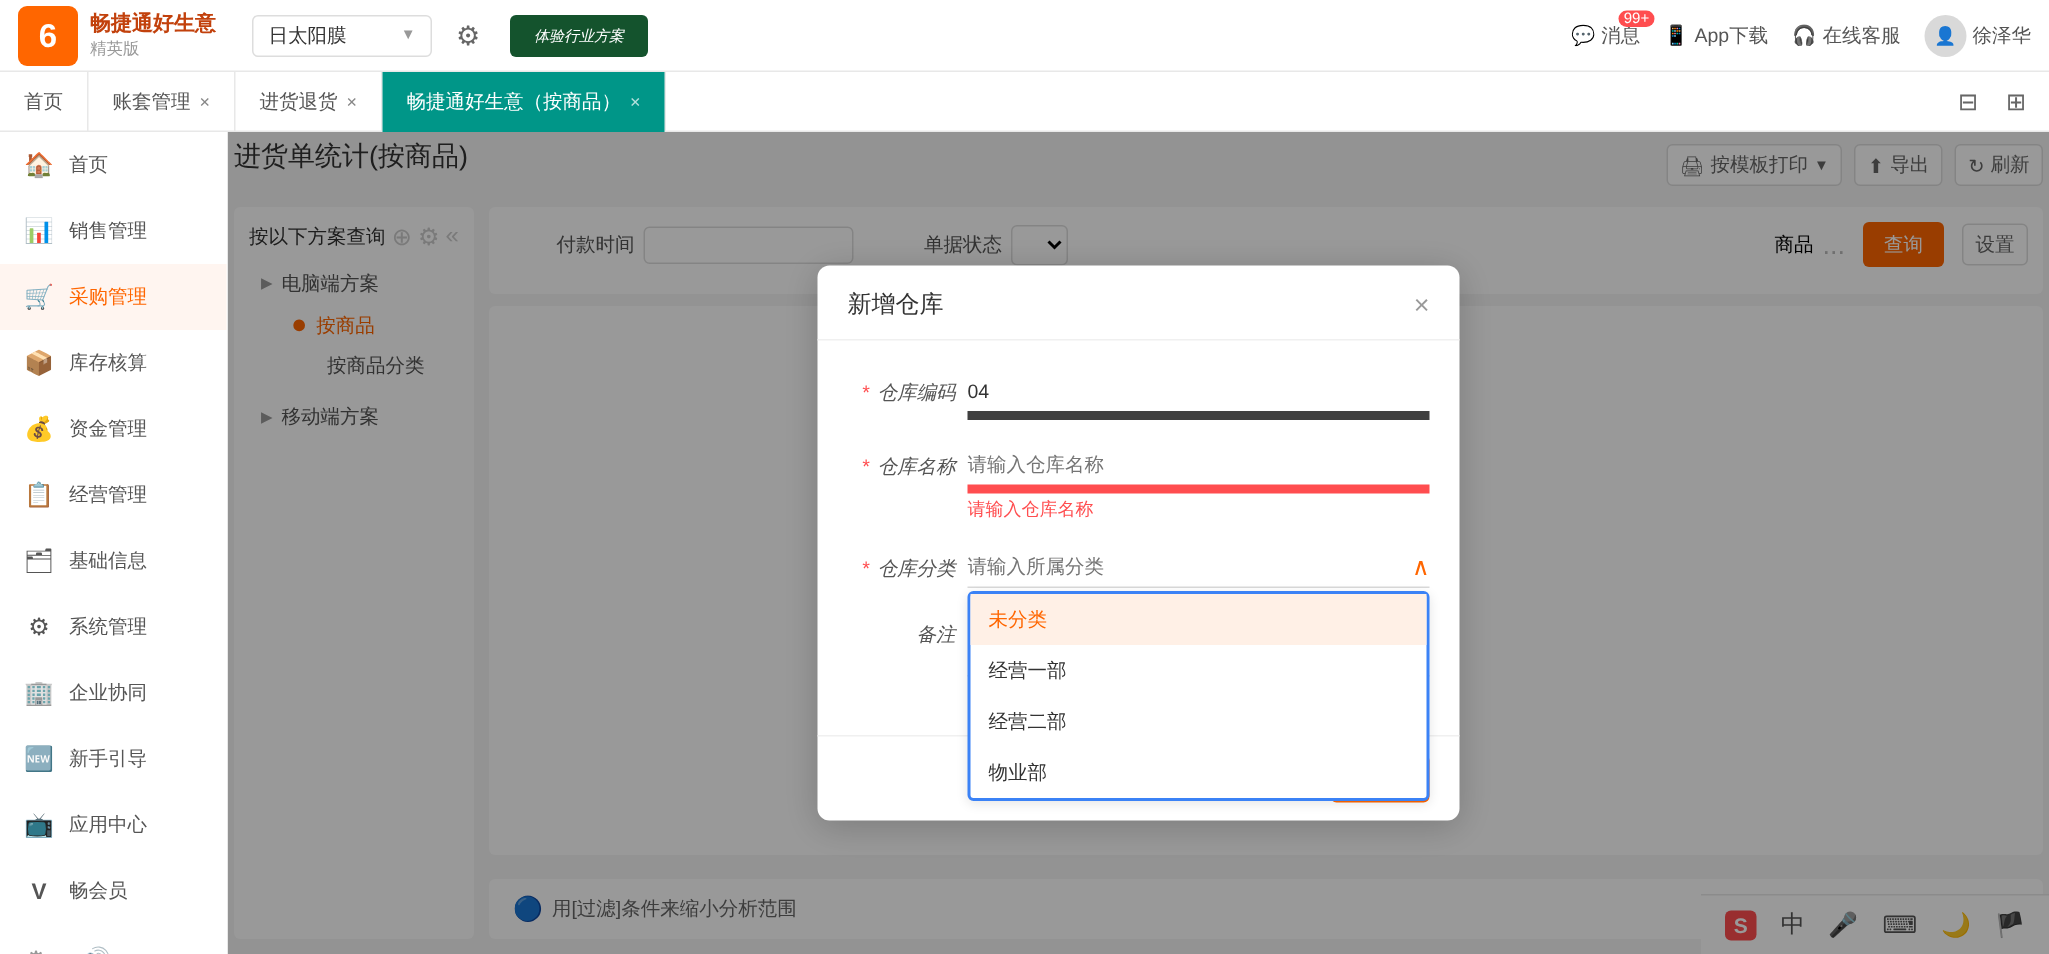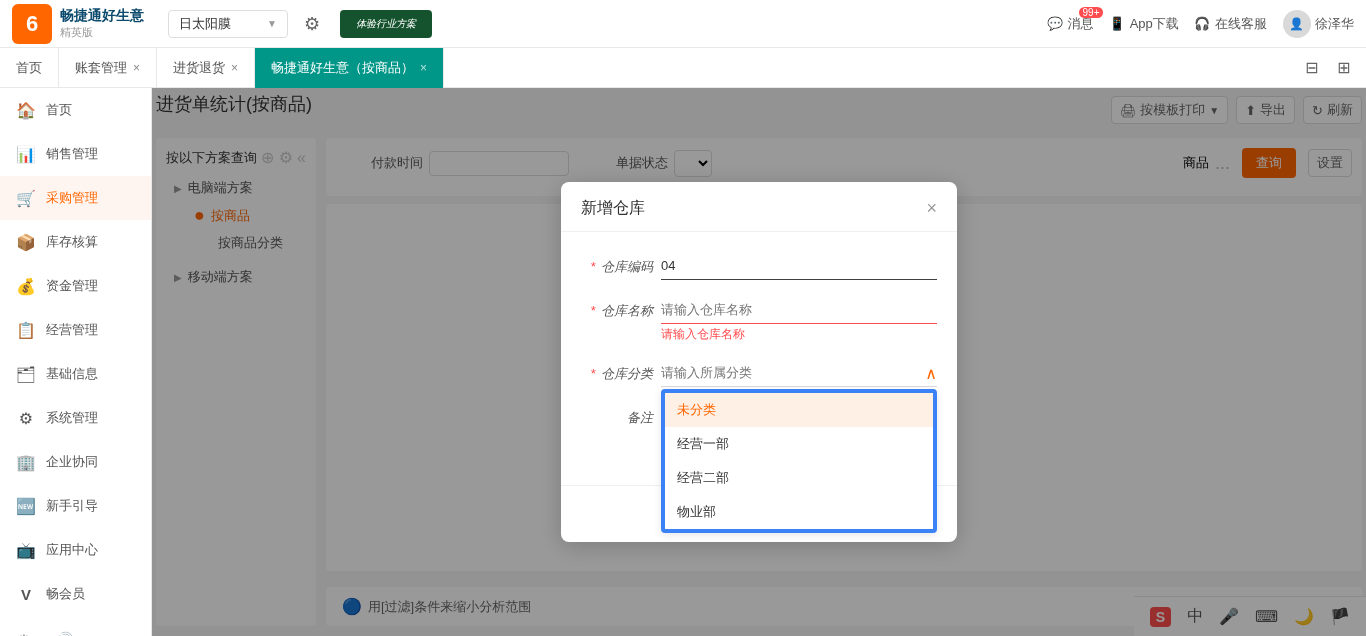--- a/index.html
+++ b/index.html
@@ -2,21 +2,21 @@
 <html><head>
   <meta charset="utf-8">
   <style>
     * { box-sizing: border-box; margin: 0; padding: 0; }
     body { font-family: 'Microsoft YaHei', Arial, sans-serif; font-size: 13px; background: #f0f0f0; overflow: hidden; width: 1366px; height: 636px; }
 
     
     .topbar { height: 48px; background: #fff; display: flex; align-items: center; padding: 0 12px; gap: 8px; border-bottom: 1px solid #e8e8e8; position: relative; z-index: 10; }
     .topbar-logo { width: 40px; height: 40px; background: #ff6600; border-radius: 6px; display: flex; align-items: center; justify-content: center; color: #fff; font-size: 22px; font-weight: bold; }
     .topbar-brand { display: flex; flex-direction: column; justify-content: center; margin-right: 8px; }
-    .topbar-brand-name { font-size: 14px; color: #0c4a6e; font-weight: bold; }
+    .topbar-brand-name { font-size: 14px; color: #c2410c; font-weight: bold; }
     .topbar-brand-sub { font-size: 11px; color: #999; }
     .topbar-store { display: flex; align-items: center; border: 1px solid #ddd; border-radius: 4px; padding: 4px 10px; min-width: 120px; justify-content: space-between; margin-left: 8px; }
     .topbar-store span { color: #333; }
     .topbar-gear { width: 32px; height: 32px; display: flex; align-items: center; justify-content: center; color: #666; font-size: 18px; cursor: pointer; }
     .topbar-trial-btn { background: #14532d; color: #fff; border: none; border-radius: 4px; padding: 7px 16px; font-size: 10px; cursor: pointer; margin-left: 4px; font-style: italic; }
     .topbar-right { display: flex; align-items: center; gap: 16px; margin-left: auto; }
     .topbar-msg { display: flex; align-items: center; gap: 4px; color: #555; cursor: pointer; position: relative; }
     .badge { background: #ff4d4f; color: #fff; font-size: 10px; border-radius: 10px; padding: 0 4px; min-width: 18px; text-align: center; position: absolute; top: -8px; right: -10px; }
     .topbar-app { display: flex; align-items: center; gap: 4px; color: #555; cursor: pointer; }
     .topbar-service { display: flex; align-items: center; gap: 4px; color: #555; cursor: pointer; }
@@ -52,36 +52,36 @@
     .toolbar-btn { display: flex; align-items: center; gap: 4px; color: #666; cursor: pointer; font-size: 13px; padding: 4px 8px; border: 1px solid #ddd; border-radius: 4px; background: #fff; }
     .toolbar-btn-orange { background: #ff6600; color: #fff; border: none; border-radius: 4px; padding: 6px 14px; cursor: pointer; font-size: 13px; }
     .query-tree { padding-left: 8px; }
     .tree-item { display: flex; align-items: center; gap: 6px; padding: 4px 0; cursor: pointer; color: #555; font-size: 13px; }
     .tree-item.active-item { color: #ff6600; }
     .tree-arrow { font-size: 10px; color: #999; }
     .tree-sub { padding-left: 20px; }
 
     
     .modal-overlay { position: absolute; top: 0; left: 0; width: 100%; height: 100%; background: rgba(0,0,0,0.4); z-index: 100; display: flex; align-items: center; justify-content: center; }
-    .modal { background: #fff; border-radius: 8px; width: 396px; box-shadow: 0 4px 24px rgba(0,0,0,0.2); overflow: visible; position: relative; }
+    .modal { background: #fff; border-radius: 8px; width: 428px; box-shadow: 0 4px 24px rgba(0,0,0,0.2); overflow: visible; position: relative; }
     .modal-header { display: flex; align-items: center; justify-content: space-between; padding: 16px 20px 12px; border-bottom: 1px solid #f0f0f0; }
     .modal-title { font-size: 16px; color: #333; font-weight: 500; }
     .modal-close { font-size: 18px; color: #999; cursor: pointer; }
     .modal-body { padding: 20px; }
     .form-row { display: flex; align-items: flex-start; margin-bottom: 16px; }
     .form-label { width: 80px; font-size: 13px; color: #555; padding-top: 6px; text-align: right; padding-right: 8px; font-style: italic; }
     .required-star { color: #ff4d4f; margin-right: 2px; }
     .form-field { flex: 1; position: relative; }
-    .form-input { width: 100%; border: none; border-bottom: 1px solid #404040; padding: 6px 0; font-size: 13px; outline: none; color: #333; }
+    .form-input { width: 100%; border: none; border-bottom: 6px solid #404040; padding: 6px 0; font-size: 13px; outline: none; color: #333; }
     .form-input.error { border-bottom-color: #ff4d4f; }
     .error-msg { color: #ff4d4f; font-size: 12px; margin-top: 2px; }
     .form-select-wrap { position: relative; }
     .form-select-input { width: 100%; border: none; border-bottom: 1px solid #d9d9d9; padding: 6px 30px 6px 0; font-size: 13px; outline: none; color: #999; background: transparent; cursor: pointer; }
     .form-select-arrow { position: absolute; right: 0; top: 50%; transform: translateY(-50%); color: #ff6600; font-size: 16px; cursor: pointer; }
-    .dropdown-list { position: absolute; top: calc(100% + 2px); left: 0; width: 100%; background: #fff; border: 4px solid #3b82f6; border-radius: 4px; z-index: 200; box-shadow: 0 2px 8px rgba(0,0,0,0.1); }
+    .dropdown-list { position: absolute; top: calc(100% + 2px); left: 0; width: 100%; background: #fff; border: 2px solid #3b82f6; border-radius: 4px; z-index: 200; box-shadow: 0 2px 8px rgba(0,0,0,0.1); }
     .dropdown-item { padding: 8px 12px; cursor: pointer; font-size: 13px; color: #333; }
     .dropdown-item.selected { background: #fff0e6; color: #ff6600; }
     .form-textarea { width: 100%; border: none; border-bottom: 1px solid #d9d9d9; padding: 6px 0; font-size: 13px; outline: none; resize: none; color: #333; min-height: 36px; }
     .modal-footer { display: flex; align-items: center; justify-content: flex-end; padding: 12px 20px; border-top: 1px solid #f0f0f0; gap: 8px; }
     .btn-save { background: #ff6600; color: #fff; border: none; border-radius: 4px; padding: 7px 20px; font-size: 13px; cursor: pointer; }
     .filter-row { display: flex; align-items: center; gap: 12px; margin-bottom: 8px; flex-wrap: wrap; }
     .filter-item { display: flex; align-items: center; gap: 6px; font-size: 13px; color: #555; margin-left: 35px; }
     .filter-input { border: 1px solid #ddd; border-radius: 4px; padding: 4px 8px; font-size: 13px; width: 140px; }
     .filter-select { border: 1px solid #ddd; border-radius: 4px; padding: 4px 8px; font-size: 13px; background: #fff; }
     .table-placeholder { min-height: 120px; display: flex; align-items: center; justify-content: center; color: #ccc; font-size: 13px; }

